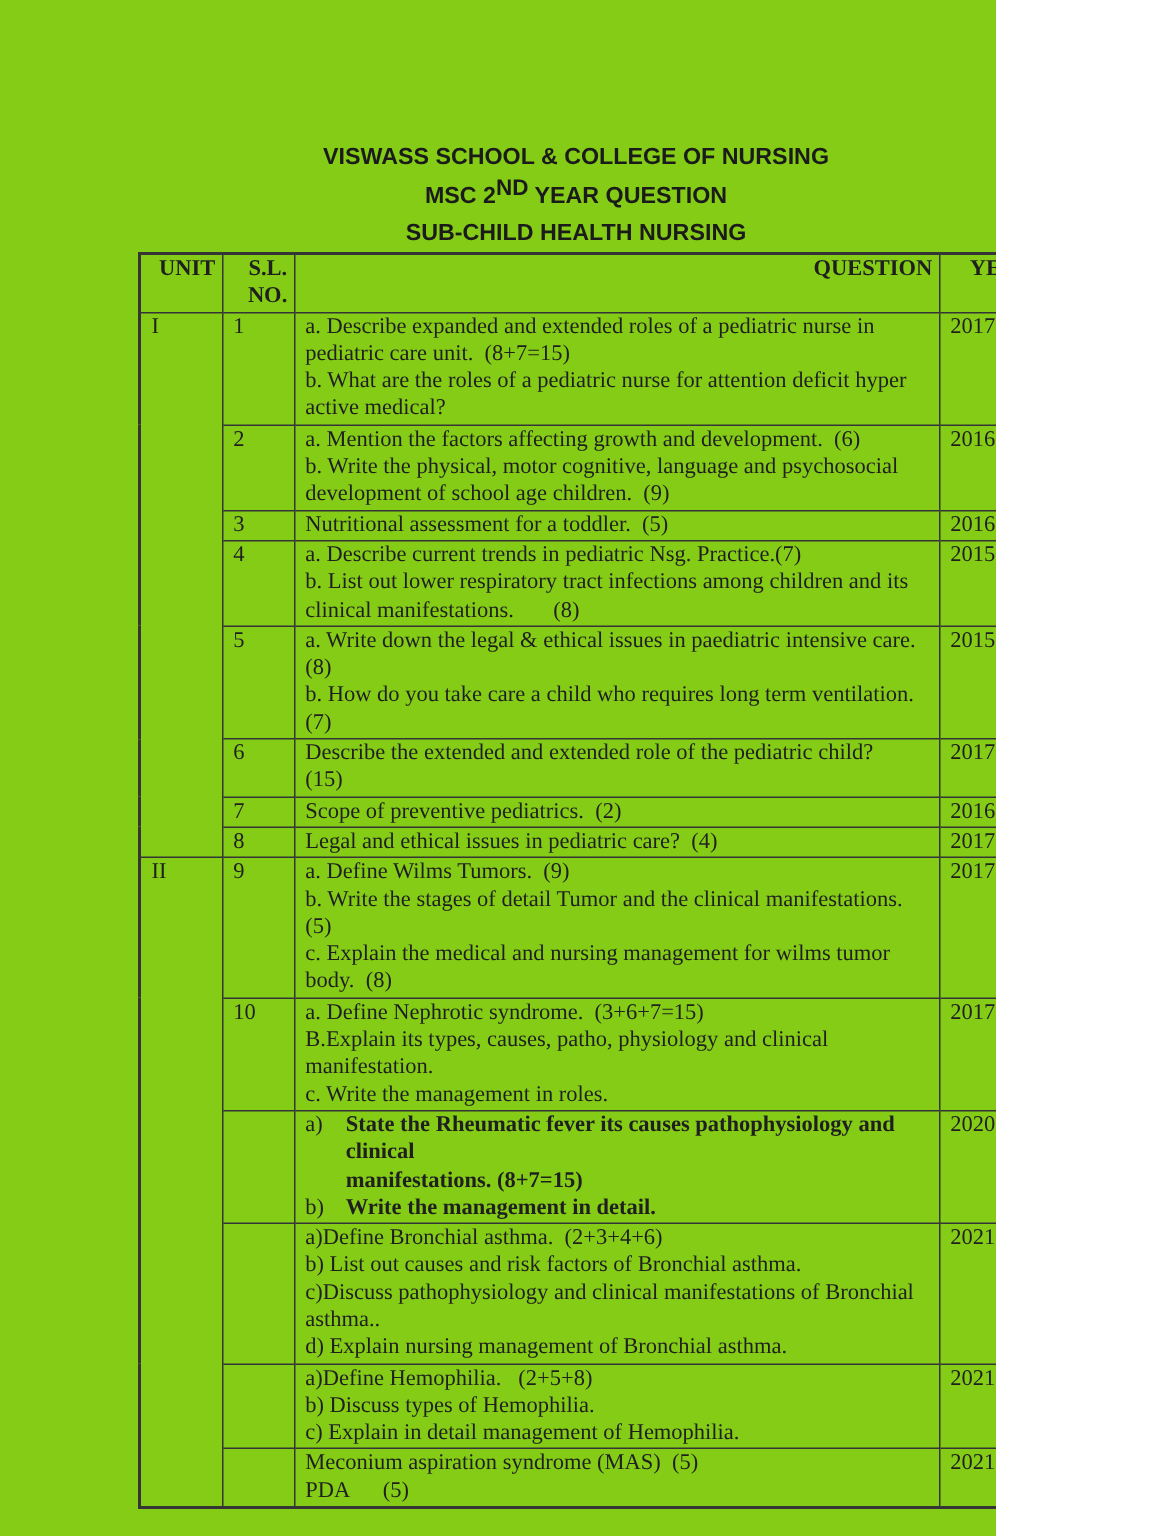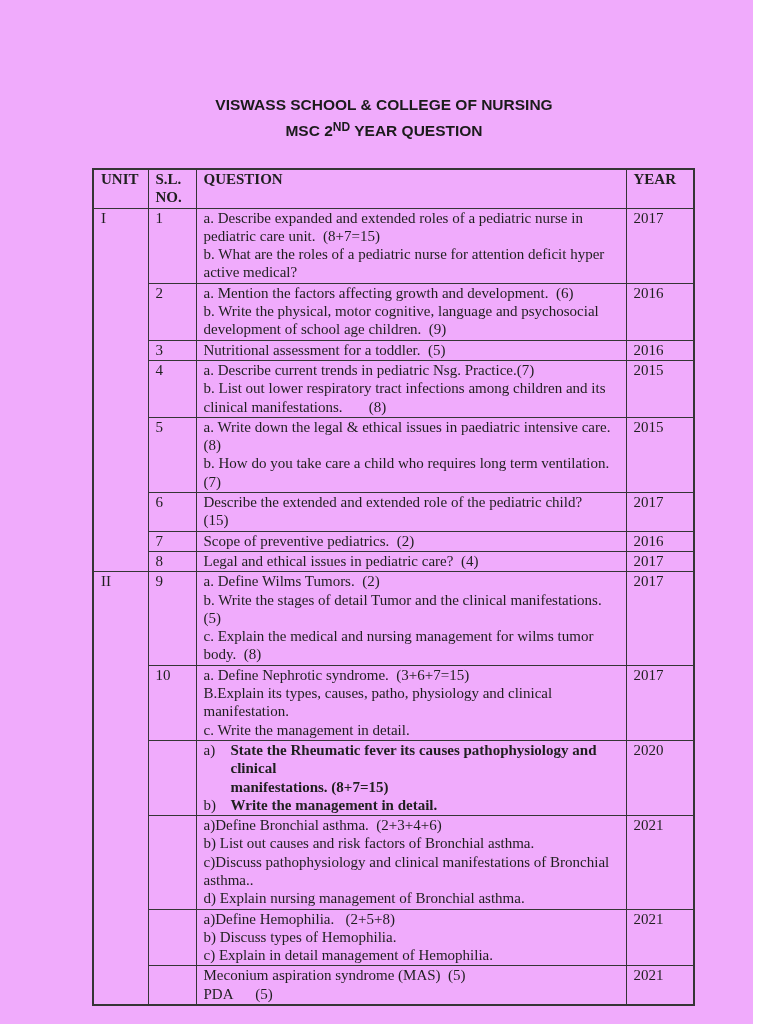--- a/index.html
+++ b/index.html
@@ -1,39 +1,39 @@
 <!DOCTYPE html>
 <html><head>
 <meta charset="utf-8">
 <style>
   html, body { margin: 0; padding: 0; background: #ffffff; }
   .page {
     position: relative;
-    width: 753px;
+    width: 664px;
     height: 1024px;
-    background: #f0abfc;
+    background: #84cc16;
     overflow: hidden;
     font-family: "Liberation Serif", serif;
     color: #1f1f1f;
   }
   .doc-titles {
     position: absolute;
     top: 96px;
     left: 0;
     width: 768px;
     text-align: center;
     font-family: "Liberation Sans", sans-serif;
     font-weight: 700;
     font-size: 15.5px;
     line-height: 17px;
     color: #1b1b1b;
   }
   .doc-titles .t { margin-bottom: 8.5px; }
   .doc-titles sup {
-    font-size: 12px;
+    font-size: 15px;
     vertical-align: baseline;
     position: relative;
     top: -5px;
   }
   table.qtable {
     position: absolute;
     top: 168px;
     left: 92px;
     width: 601px;
     table-layout: fixed;
@@ -50,34 +50,36 @@
   .qtable th, .qtable td {
     border: 1px solid #353535;
     vertical-align: top;
     text-align: left;
     padding: 0 4px 1px 7px;
     overflow: hidden;
   }
   .qtable th {
     font-weight: 700;
     white-space: pre-line;
+    text-align: right;
   }
   .ql { white-space: pre-wrap; }
   .qli { display: flex; }
   .qm { flex: 0 0 27px; width: 27px; }
   .qt { flex: 1; min-width: 0; font-weight: bold; }
 </style>
 </head>
 <body>
 
 <div class="page">
 
   <div class="doc-titles">
     <div class="t">VISWASS SCHOOL &amp; COLLEGE OF NURSING</div>
     <div class="t"><span>MSC 2</span><sup>ND</sup><span> YEAR QUESTION</span></div>
+    <div class="t">SUB-CHILD HEALTH NURSING</div>
   </div>
 
   <table class="qtable">
     <colgroup>
       <col class="c-unit">
         <col class="c-sl">
         <col class="c-q">
         <col class="c-year">
     </colgroup>
     <thead>
@@ -155,35 +157,35 @@
           <td>8</td>
           <td>
             <div class="ql">Legal and ethical issues in pediatric care?  (4)</div>
           </td>
           <td>2017</td>
         </tr>
         <tr>
           <td rowspan="6">II</td>
           <td>9</td>
           <td>
-            <div class="ql">a. Define Wilms Tumors.  (2)</div>
+            <div class="ql">a. Define Wilms Tumors.  (9)</div>
             <div class="ql">b. Write the stages of detail Tumor and the clinical manifestations.</div>
             <div class="ql">(5)</div>
             <div class="ql">c. Explain the medical and nursing management for wilms tumor</div>
             <div class="ql">body.  (8)</div>
           </td>
           <td>2017</td>
         </tr>
         <tr>
           <td>10</td>
           <td>
             <div class="ql">a. Define Nephrotic syndrome.  (3+6+7=15)</div>
             <div class="ql">B.Explain its types, causes, patho, physiology and clinical</div>
             <div class="ql">manifestation.</div>
-            <div class="ql">c. Write the management in detail.</div>
+            <div class="ql">c. Write the management in roles.</div>
           </td>
           <td>2017</td>
         </tr>
         <tr>
           <td></td>
           <td>
             <div class="qli">
               <span class="qm">a)</span>
               <div class="qt">
                 <div class="ql">State the Rheumatic fever its causes pathophysiology and clinical</div>

